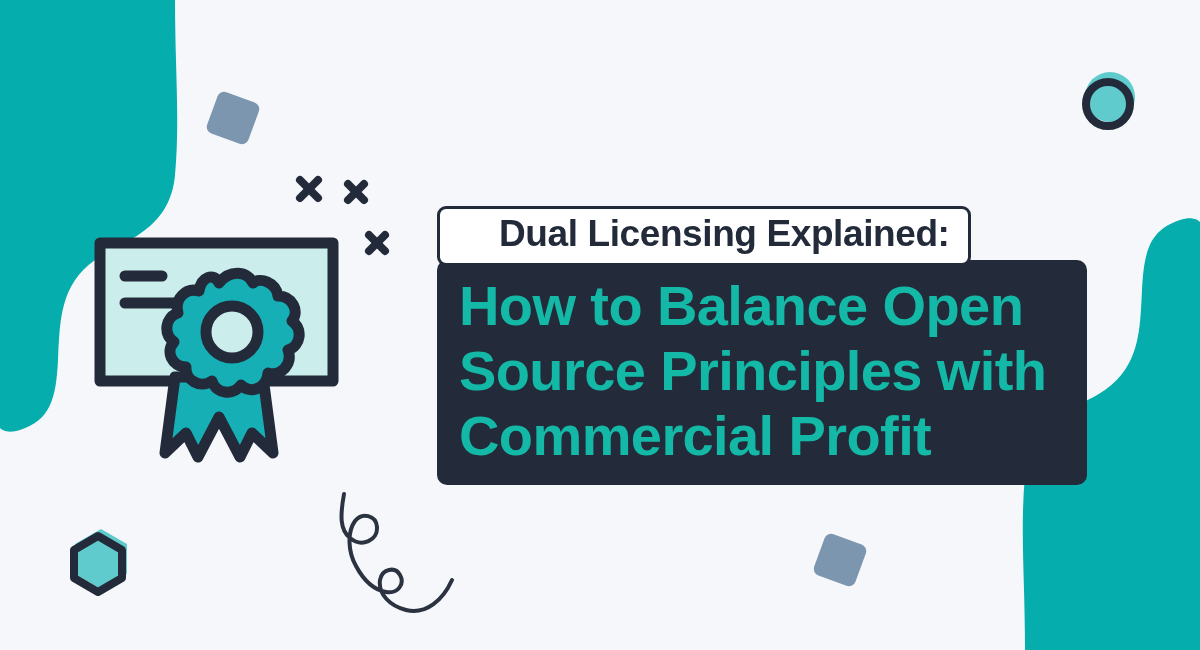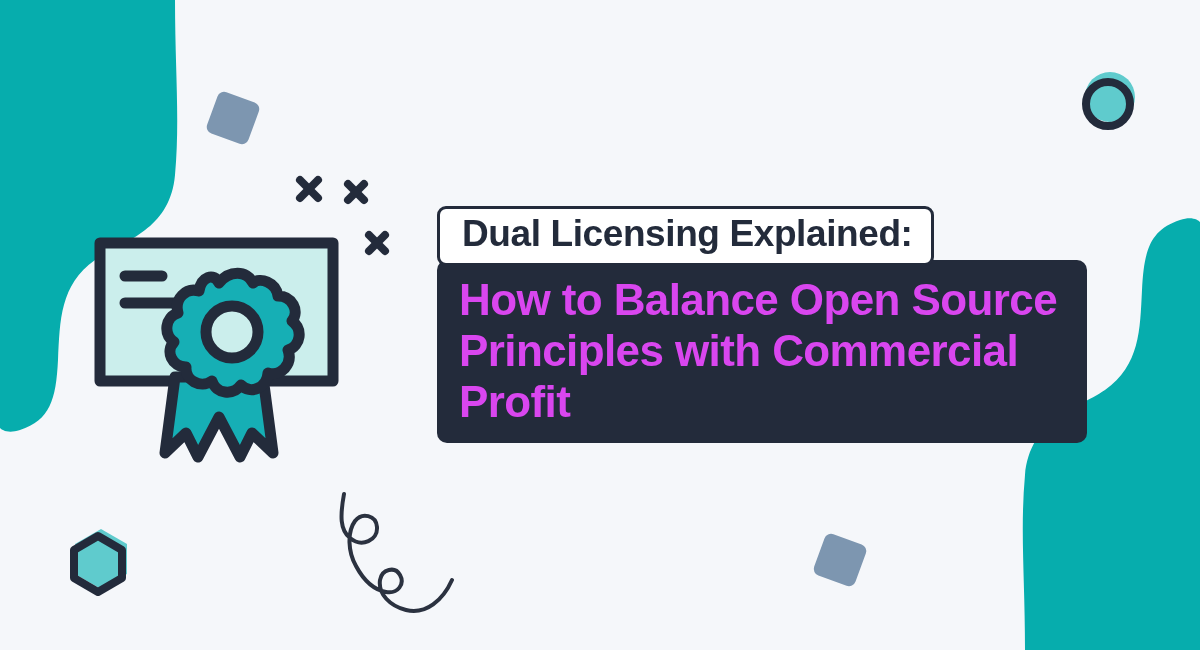--- a/index.html
+++ b/index.html
@@ -41,36 +41,37 @@
     z-index: 3;
   }
   #eyebrow-text {
     font-size: 37px;
     font-weight: 700;
     line-height: 1.05;
     color: #232b3b;
     letter-spacing: -0.4px;
     white-space: nowrap;
     font-family: "Liberation Sans", sans-serif;
+    margin-left: 37px;
   }
   #headline-box {
     position: relative;
     margin-top: -6px;
     background: #232b3b;
     border-radius: 10px;
     padding: 14px 22px 16px 22px;
     width: 650px;
     box-sizing: border-box;
     z-index: 2;
   }
   #headline-text {
-    font-size: 44px;
+    font-size: 56px;
     font-weight: 700;
     line-height: 1.16;
-    color: #d946ef;
+    color: #14b8a6;
     letter-spacing: -0.6px;
     font-family: "Liberation Sans", sans-serif;
   }
 </style>
 </head>
 <body>
 
 <div id="canvas">
 
   <svg class="layer" viewBox="0 0 1200 650" width="1200" height="650" xmlns="http://www.w3.org/2000/svg">

